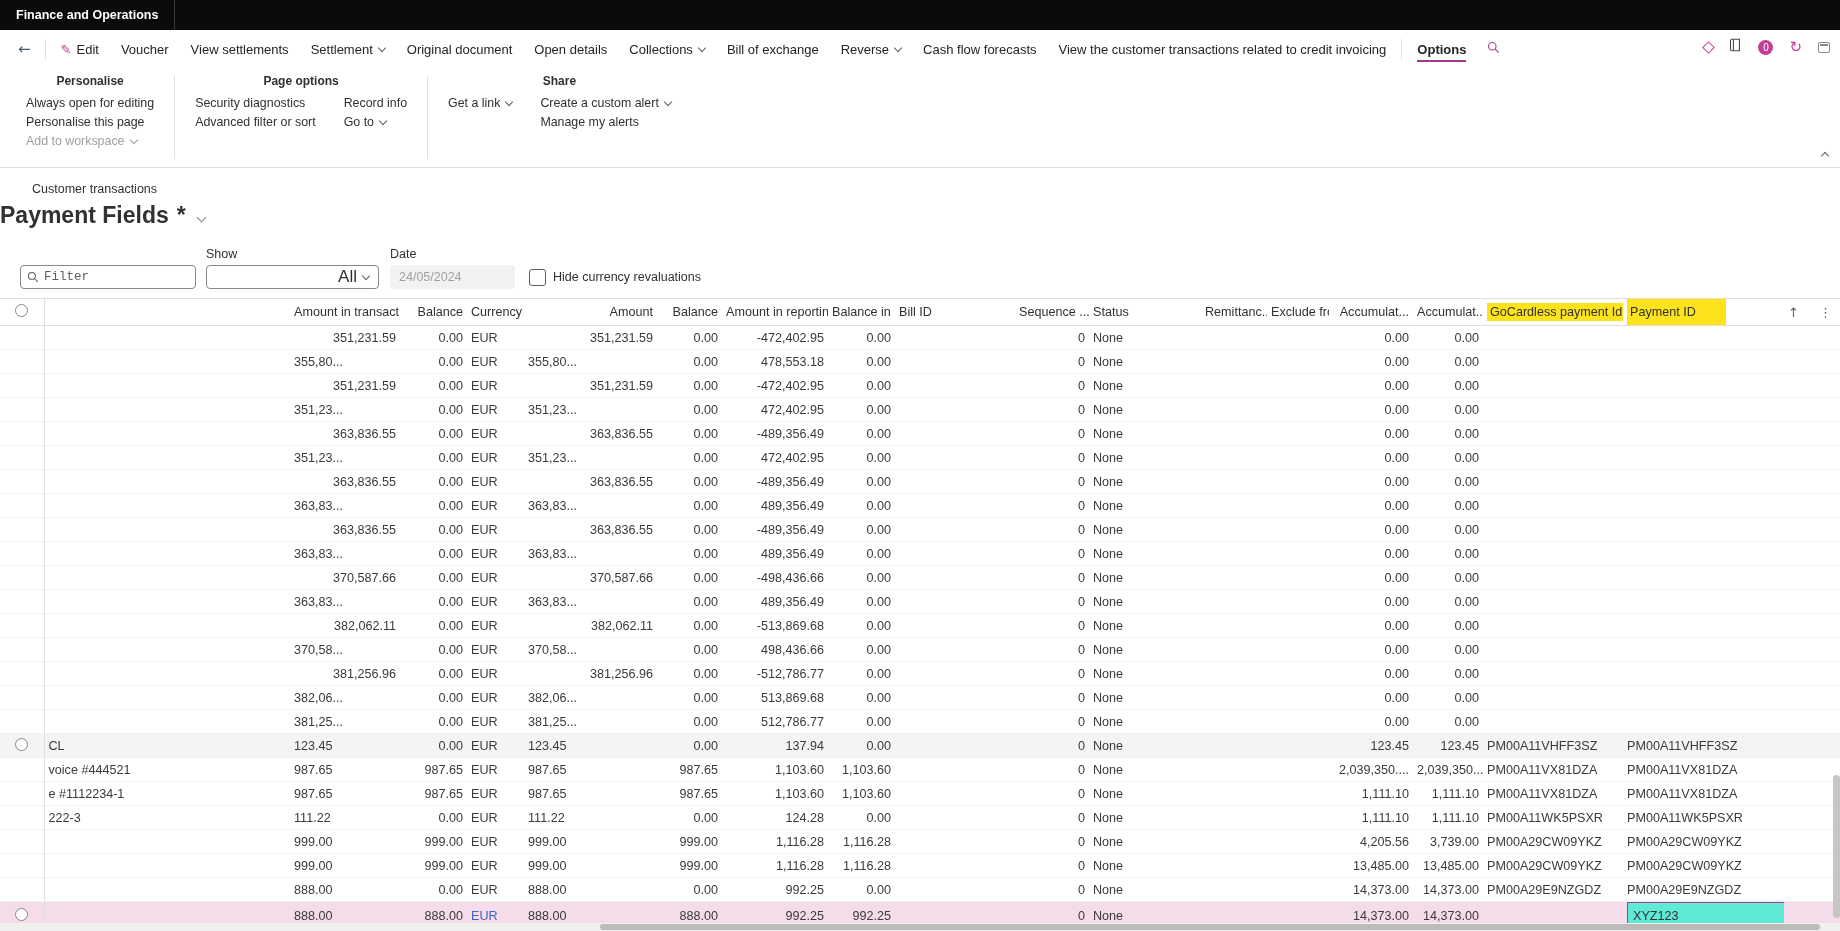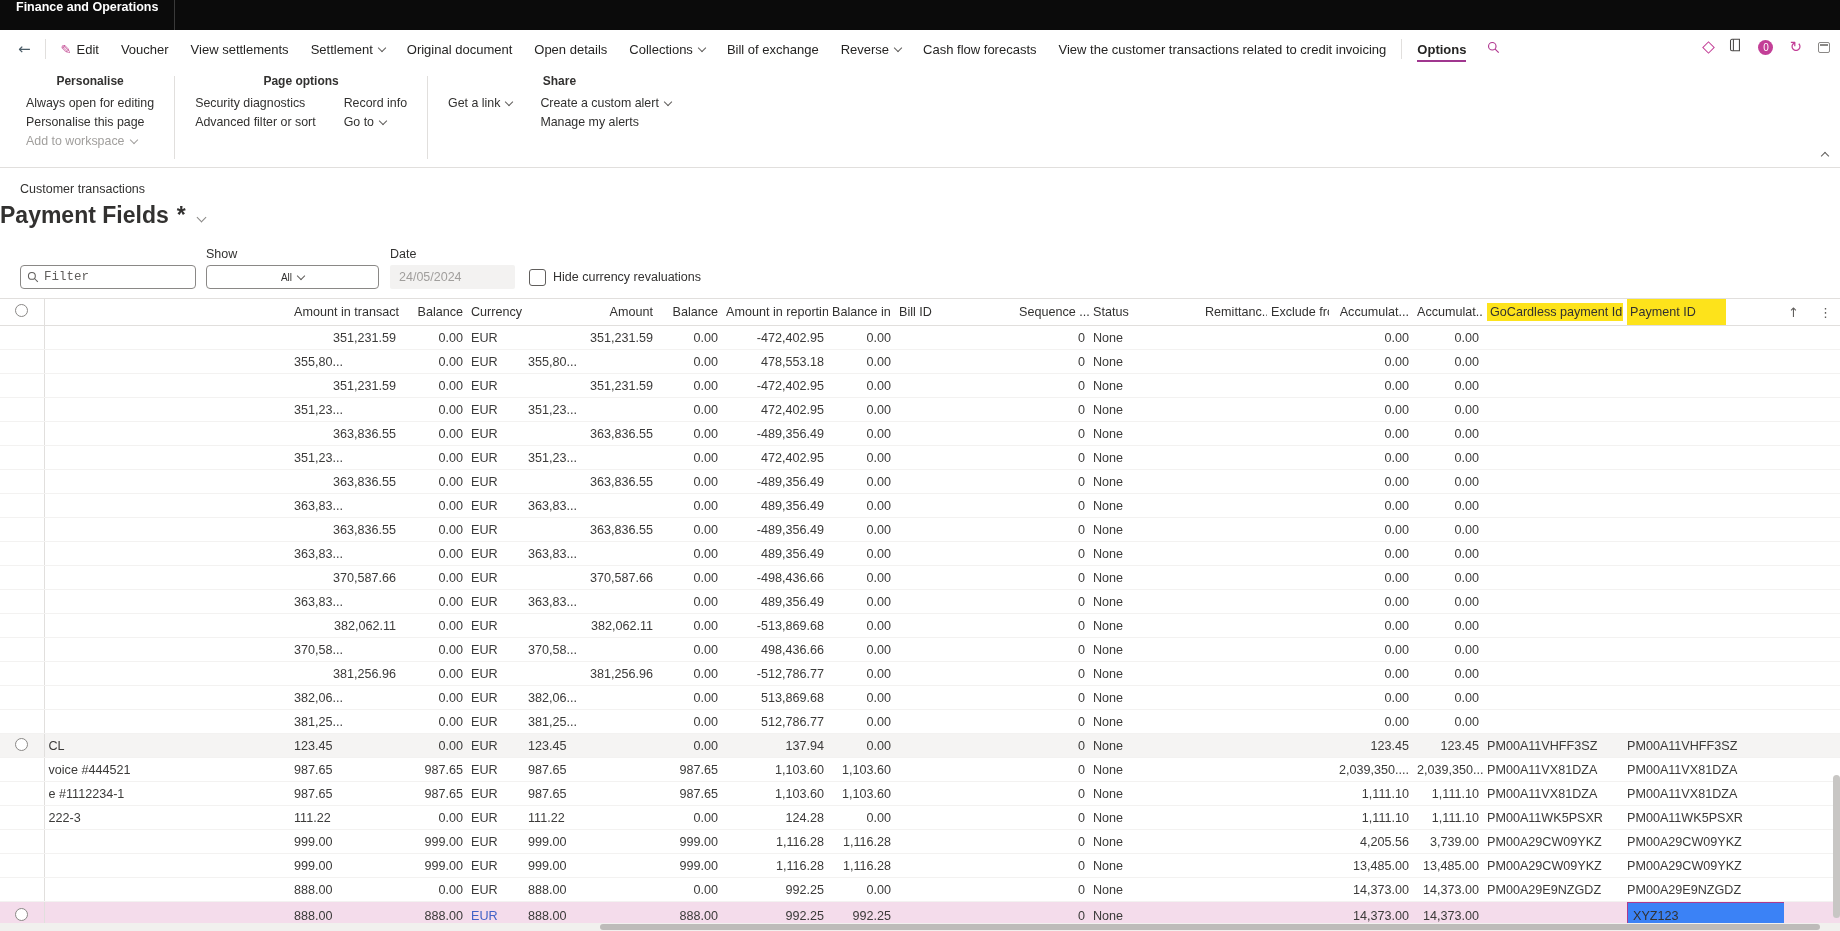--- a/index.html
+++ b/index.html
@@ -1,21 +1,21 @@
 <!DOCTYPE html>
 <html><head>
 <meta charset="utf-8">
 <style>
   * { margin:0; padding:0; box-sizing:border-box; }
   html,body { width:1840px; height:931px; overflow:hidden; background:#fff;
     font-family:"Liberation Sans", sans-serif; color:#323130; }
   .ico { font-family:"DejaVu Sans", sans-serif; line-height:1; display:inline-block; }
 
   
-  .topbar { height:30px; background:#0b0b0b; color:#fff; display:flex; align-items:flex-start; }
+  .topbar { height:30px; background:#0b0b0b; color:#fff; display:flex; align-items:center; }
   .topbar .app-title { font-size:12.5px; font-weight:bold; padding:0 16px; }
   .topbar .tb-sep { width:1px; height:30px; background:#3a3a3a; }
   .topbar .tb-right { margin-left:auto; display:flex; align-items:center; gap:18px; padding-right:14px; }
   .topbar .env { font-size:12.5px; font-weight:bold; letter-spacing:.3px; }
   .tb-icon { position:relative; display:flex; align-items:center; justify-content:center; width:20px; height:22px; cursor:pointer; }
   .bell-badge { position:absolute; top:-2px; right:-4px; background:#fff; color:#000; border-radius:50%;
     width:11px; height:11px; font-size:8.5px; display:flex; align-items:center; justify-content:center; font-weight:bold;}
   .tb-sep2 { width:1px; height:30px; background:#3a3a3a; }
 
   
@@ -45,37 +45,37 @@
   .opt-cols { display:flex; gap:24px; }
   .opt-col { display:flex; flex-direction:column; gap:3px; }
   .opt-item { font-size:12.4px; color:#323130; cursor:pointer; white-space:nowrap; padding:1px 2px; }
   .opt-item.disabled { color:#a19f9d; }
   .opt-item.disabled .chev { border-color:#a19f9d; }
   .opt-sep { width:1px; background:#e1dfdd; margin:2px 18px 8px 18px; }
   .panel-collapse { position:absolute; right:12px; bottom:6px; cursor:pointer; }
 
   
   .content { padding:14px 0 0 0; position:relative; }
-  .breadcrumb { font-size:12.5px; color:#323130; padding-left:20px; }
+  .breadcrumb { font-size:12.5px; color:#323130; padding-left:32px; }
   .page-title-row { display:flex; align-items:baseline; margin-top:6px; }
   .page-title { font-size:23px; font-weight:bold; }
   .title-suffix { font-size:23px; font-weight:bold; margin-left:8px; }
   .title-chev { margin-left:6px; }
   .title-chev .chev { width:7px; height:7px; border-color:#8a8886; }
 
   
   .filter-row { display:flex; align-items:flex-end; padding-left:20px; margin-top:14px; height:46px; }
   .field-label { font-size:12.5px; color:#323130; margin-bottom:4px; }
   .filter-box { width:176px; height:24px; border:1px solid #8a8886; border-radius:4px; display:flex; align-items:center; padding:0 6px; }
   .filter-box input { border:none; outline:none; font-size:12.5px; width:130px; margin-left:5px;
     font-family:Liberation Mono, monospace; color:#323130; }
   .filter-box input::placeholder { color:#605e5c; }
   .show-group { margin-left:10px; }
   .select-box { width:173px; height:24px; border:1px solid #8a8886; border-radius:4px; display:flex;
-    align-items:center; justify-content:center; padding:0 9px; font-size:10px; cursor:pointer; background:#fff; }
+    align-items:center; justify-content:flex-end; padding:0 9px; font-size:17px; cursor:pointer; background:#fff; }
   .date-group { margin-left:11px; }
   .date-box { width:125px; height:24px; background:#f3f2f1; border-radius:2px; display:flex; align-items:center; padding:0 9px; }
   .date-box input { border:none; outline:none; background:transparent; color:#a19f9d; font-size:12.5px; width:100px;
     font-family:"Liberation Sans", sans-serif; }
   .cb-group { margin-left:14px; display:flex; align-items:center; height:24px; margin-bottom:0px; }
   .checkbox { width:17px; height:17px; border:1px solid #605e5c; border-radius:3px; background:#fff; cursor:pointer; }
   .cb-label { font-size:12.5px; margin-left:7px; }
 
   
   .grid-wrap { margin-top:9px; position:relative; }
@@ -88,21 +88,21 @@
   .grid td.col-select, .grid th.col-select { border-right:1px solid #e1dfdd; }
   .radio { width:13px; height:13px; border:1px solid #8a8886; border-radius:50%; display:inline-block; background:#fff; }
   tr.grey td { background:#f5f4f3; }
   tr.pink td { background:#f4dceb; }
   .cur-link { color:#4262c6; cursor:pointer; }
   .hl-small { background:#fde31b; padding:2px 3px; }
   .hl-big { background:#fde31b; padding:6px 30px 7px 3px; }
   .tail-cell { display:flex; align-items:center; justify-content:space-between; padding-right:4px; }
   .sort-ico { color:#605e5c; font-size:13px; }
   .dots-ico { color:#605e5c; font-size:13px; }
-  .pay-input { width:158px; height:28px; border:1px solid #ad3a8d; background:#3b82f6; font-size:12.6px;
+  .pay-input { width:158px; height:28px; border:1px solid #ad3a8d; background:#5eead4; font-size:12.6px;
     font-family:"Liberation Sans", sans-serif; color:#323130; padding:0 5px; outline:none; }
 
   
   .hscroll { position:absolute; left:0; right:0; bottom:0; height:8px; background:#f1f0ee; }
   .hscroll .thumb { position:absolute; left:600px; width:1220px; top:1px; bottom:1px; background:#bdbbb9; border-radius:4px; cursor:pointer; }
   .vscroll { position:absolute; right:0; top:775px; width:7px; height:143px; background:#c8c6c4; border-radius:4px; cursor:pointer; }
 </style>
 </head>
 <body>
 

